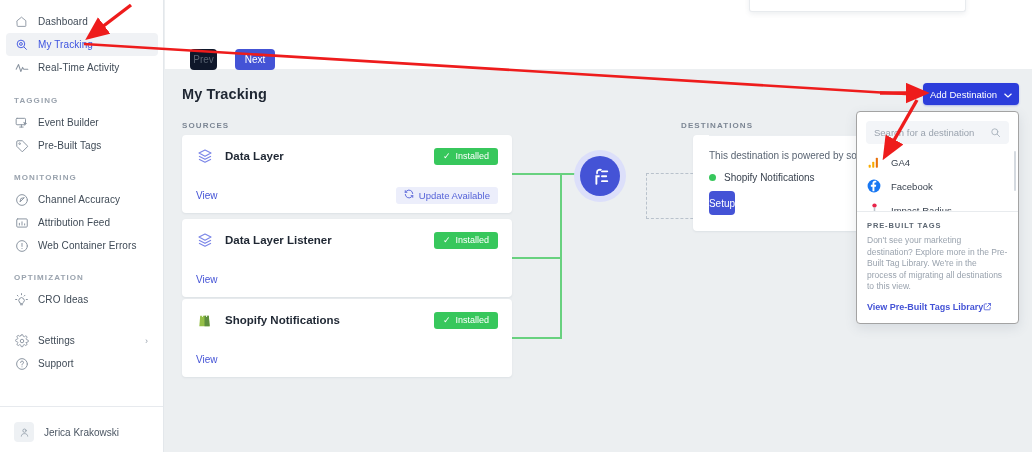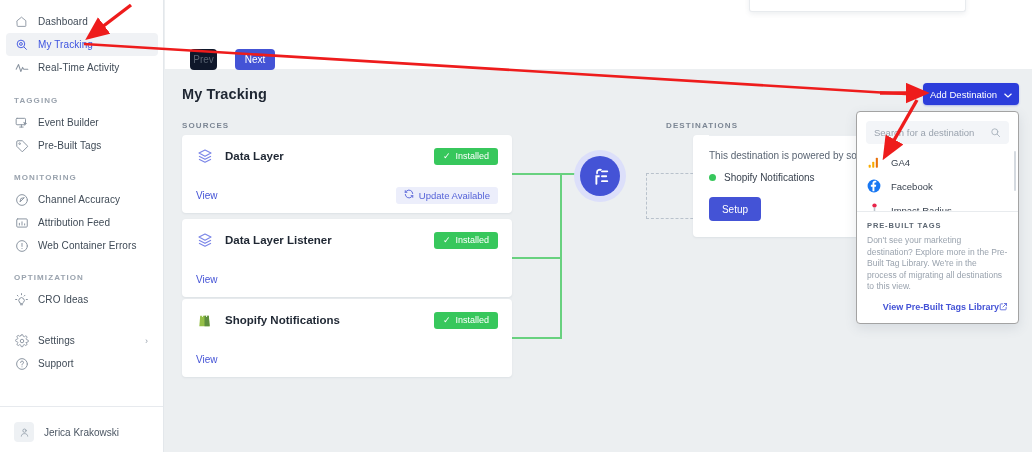--- a/index.html
+++ b/index.html
@@ -85,21 +85,21 @@
   #main { position: absolute; left: 165px; top: 69px; width: 867px; height: 383px; }
   #page-title {
     position: absolute; left: 17px; top: 17px;
     font-size: 14.5px; font-weight: bold; color: #1f2733; letter-spacing: .1px;
   }
   .col-head {
     position: absolute; font-size: 8px; font-weight: 700;
     letter-spacing: 1.1px; color: #7c8694;
   }
   #sources-head { left: 17px; top: 52px; }
-  #dest-head { left: 501px; top: 52px; }
+  #dest-head { left: 516px; top: 52px; }
 
   
   .src-card {
     position: absolute; left: 17px; width: 330px;
     background: #ffffff; border-radius: 4px;
     box-shadow: 0 1px 2px rgba(90,105,125,.10);
   }
   .src-top { display:flex; align-items:center; height: 42px; padding: 0 14px; }
   .src-ico { width: 17px; height: 17px; margin-right: 12px; flex:0 0 17px;
              display:flex; align-items:center; justify-content:center; }
@@ -147,21 +147,21 @@
   #dest-top { display:flex; align-items:center; height: 46px; padding: 0 16px; }
   #dest-top .d-ico { width: 17px; margin-right: 13px; display:flex; align-items:flex-end; }
   #dest-name { font-size: 11.5px; font-weight: bold; color: #1f2733; }
   #dest-hr { height:1px; background:#eceff2; margin: 0 16px; }
   #dest-body { padding: 14px 16px 16px 16px; }
   #dest-powered { font-size: 10px; color: #5a6573; white-space: nowrap; }
   #dest-src { display:flex; align-items:center; margin-top: 11px; }
   #dest-src .dot { width:7px; height:7px; border-radius:50%; background:#37c75c; margin-right:8px; }
   #dest-src .t { font-size: 10px; color: #39424f; }
   #setup-btn {
-    margin-top: 14px; width: 52px; height: 24px; border-radius: 4px;
+    margin-top: 8px; width: 26px; height: 24px; border-radius: 4px;
     background: #4453d6; color:#fff; font-size: 10px;
     display:flex; align-items:center; justify-content:center; cursor:pointer;
   }
 
   
   #add-dest-btn {
     position: absolute; left: 758px; top: 14px;
     width: 96px; height: 22px; border-radius: 4px;
     background: #2c3ddb; color: #ffffff;
     display:flex; align-items:center; justify-content:center; gap:7px;
@@ -189,21 +189,21 @@
   #dd-scroll {
     position: absolute; right: 2px; top: 4px; width: 2px; height: 40px;
     background: #d5dae0; border-radius: 1px;
   }
   #dd-hr { height: 1px; background: #e8ebee; }
   #dd-foot { padding: 9px 10px 10px 10px; }
   #dd-foot .ft-head { font-size: 7.5px; font-weight:700; letter-spacing:.9px; color:#5c6672; }
   #dd-foot .ft-body { font-size: 8.5px; line-height: 11.5px; color:#9aa3ae; margin-top: 5px; }
   #dd-foot .ft-link {
     font-size: 9px; font-weight: bold; color:#4453d6; margin-top: 9px;
-    display:flex; align-items:center; cursor:pointer;justify-content:flex-end;
+    display:flex; align-items:center; cursor:pointer;
   }
 
   
   #annot { position:absolute; left:0; top:0; width:1032px; height:452px; pointer-events:none; }
 </style>
 </head>
 <body>
 
 <div id="app">
 

